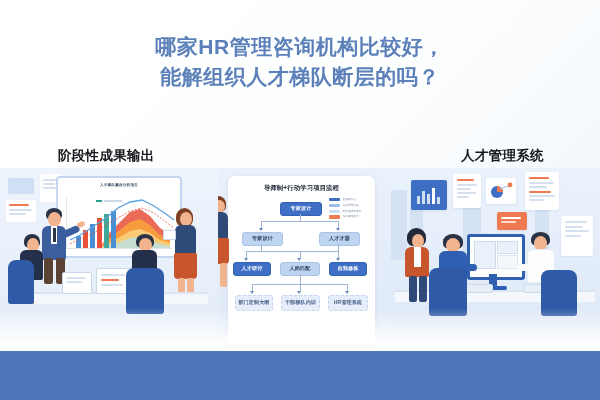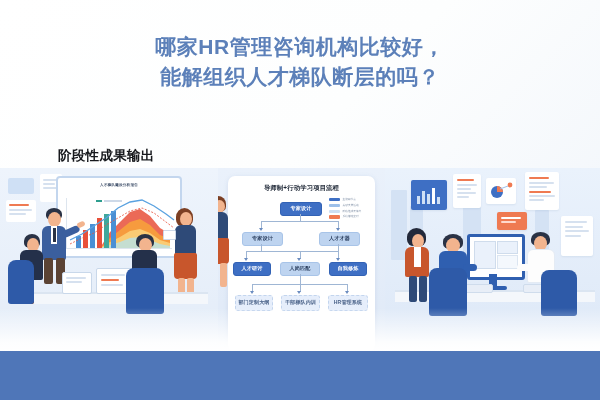--- a/index.html
+++ b/index.html
@@ -99,20 +99,21 @@
 <body>
 
 <div id="root">
 
   <div class="headline">
     <span class="ln">哪家HR管理咨询机构比较好，</span>
     <span class="ln">能解组织人才梯队断层的吗？</span>
   </div>
 
   <div class="sect s1">阶段性成果输出</div>
+  <div class="sect s3">人才管理系统</div>
 
   <div class="band">
 
     <div class="panel p-left">
 
       <div class="wallcard" style="left:8px;top:10px;width:26px;height:16px;background:#cfe0f5;"></div>
       <div class="wallcard" style="left:40px;top:6px;width:22px;height:28px;">
         <div class="docline" style="left:3px;top:5px;width:15px;"></div>
         <div class="docline" style="left:3px;top:9px;width:12px;"></div>
         <div class="docline" style="left:3px;top:13px;width:16px;"></div>

